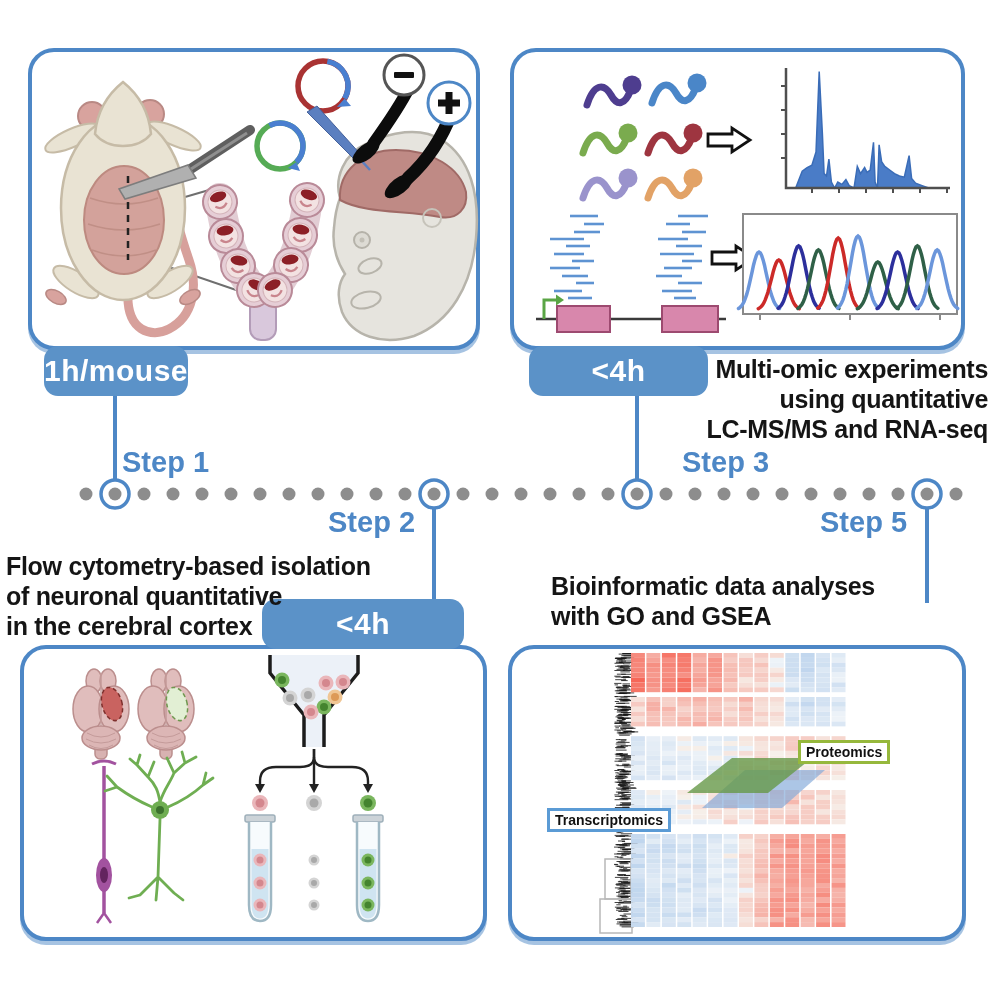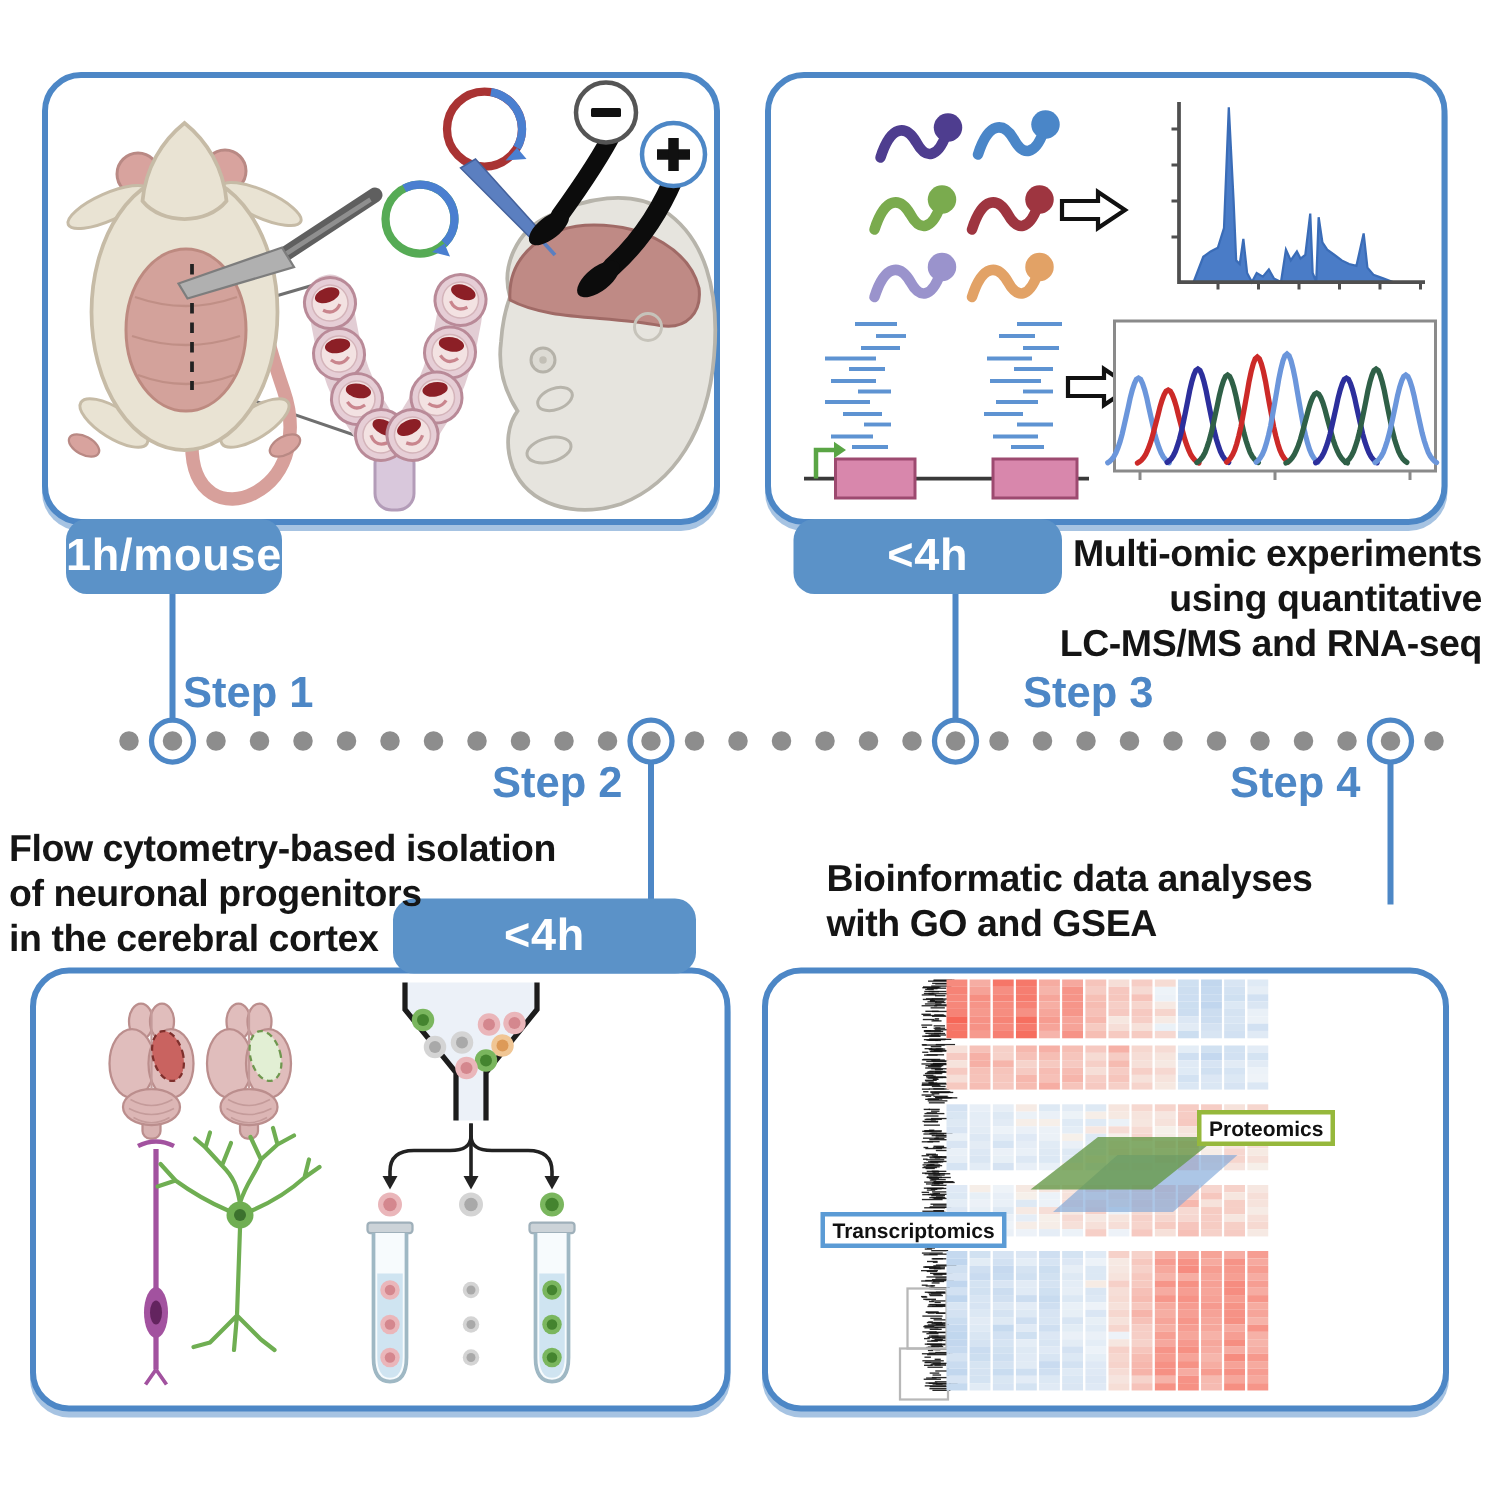--- a/index.html
+++ b/index.html
@@ -1518,32 +1518,32 @@
   <div class="badge" style="left:529px;top:346px;width:179px;height:50px;">&lt;4h</div>
   <div class="badge" style="left:262px;top:599px;width:202px;height:50px;">&lt;4h</div>
 
   <div class="caption" style="left:636px;top:354px;width:352px;text-align:right;">
     <div>Multi-omic experiments</div>
     <div>using quantitative</div>
     <div>LC-MS/MS and RNA-seq</div>
   </div>
   <div class="caption" style="left:6px;top:551px;width:380px;">
     <div>Flow cytometry-based isolation</div>
-    <div>of neuronal progenitors</div>
+    <div>of neuronal quantitative</div>
     <div>in the cerebral cortex</div>
   </div>
   <div class="caption" style="left:551px;top:571px;width:340px;">
     <div>Bioinformatic data analyses</div>
     <div>with GO and GSEA</div>
   </div>
 
   <div class="steplabel" style="left:122px;top:446px;">Step 1</div>
   <div class="steplabel" style="left:299px;top:506px;margin-left:29px;">Step 2</div>
   <div class="steplabel" style="left:646px;top:446px;margin-left:36px;">Step 3</div>
-  <div class="steplabel" style="left:820px;top:506px;">Step 4</div>
+  <div class="steplabel" style="left:820px;top:506px;">Step 5</div>
 
   <div class="vline" style="left:113px;top:392px;height:90px;"></div>
   <div class="vline" style="left:432px;top:507px;height:96px;"></div>
   <div class="vline" style="left:635px;top:392px;height:90px;"></div>
   <div class="vline" style="left:925px;top:507px;height:96px;"></div>
 
   <svg style="position:absolute;left:0;top:460px;z-index:2;" width="996" height="70" viewBox="0 460 996 70">
     <g id="timeline-g">
         <circle cx="115" cy="494" r="14" fill="#fff" stroke="#4d87c6" stroke-width="3.5"></circle>
         <circle cx="434" cy="494" r="14" fill="#fff" stroke="#4d87c6" stroke-width="3.5"></circle>

